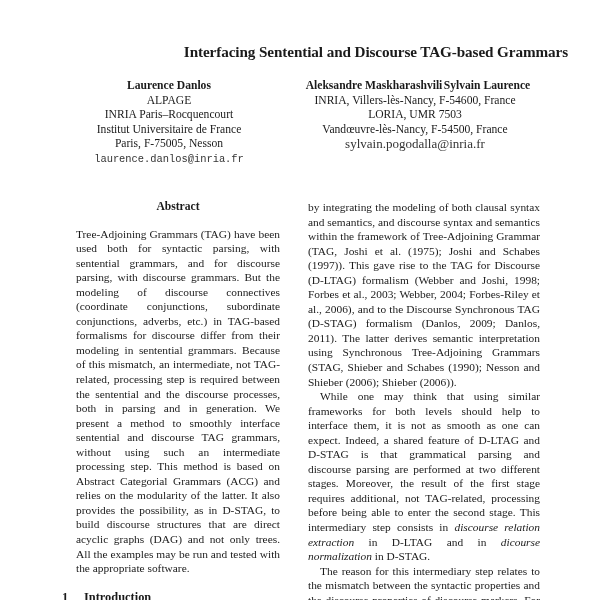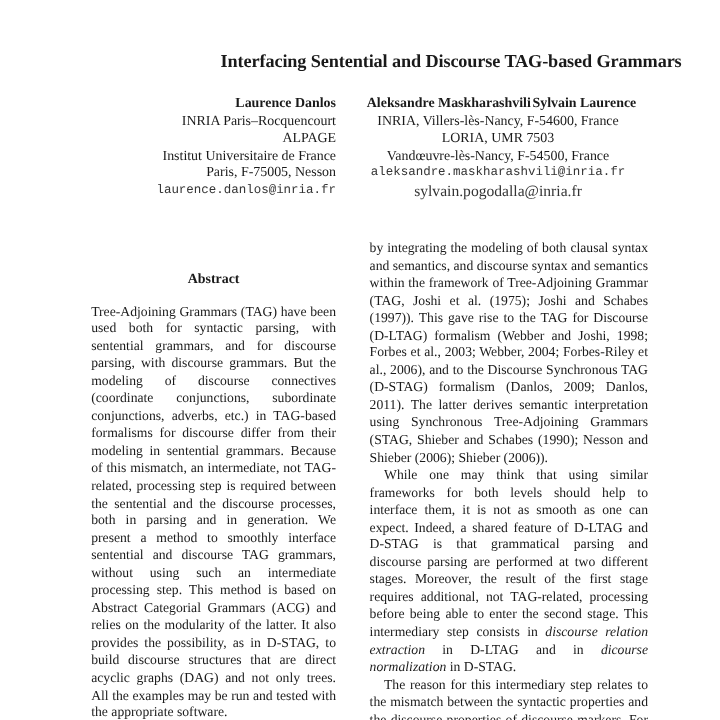--- a/index.html
+++ b/index.html
@@ -32,21 +32,21 @@
       font-size: 11.6px;
       line-height: 14.6px;
       white-space: nowrap;
     }
     .author .name { font-weight: bold; }
     .author .email {
       font-family: "Liberation Mono", "DejaVu Sans Mono", monospace;
       font-size: 10.4px;
       color: #333;
     }
-    #author-1 { left: 58px; width: 222px; text-align: right; }
+    #author-1 { left: 58px; width: 222px; }
     #author-2 { left: 276px; width: 196px; }
     #author-3 { left: 432px; width: 110px; }
     .affil-block {
       position: absolute;
       top: 93.6px;
       text-align: center;
       font-size: 11.6px;
       line-height: 14.6px;
       white-space: nowrap;
     }
@@ -60,21 +60,20 @@
       text-align: justify;
       hyphens: manual;
     }
     #col-left { left: 62px; }
     #col-right { left: 308px; }
     .abstract-heading {
       text-align: center;
       font-weight: bold;
       font-size: 11.6px;
       margin-bottom: 9px;
-      margin-top: 26px;
     }
     .abstract-body {
       margin: 12px 14px 0 14px;
       text-align: justify;
     }
     .section-heading {
       font-weight: bold;
       font-size: 12.4px;
       margin-top: 14px;
       margin-bottom: 8px;
@@ -86,40 +85,39 @@
   </style>
 </head>
 <body>
 
 <div>
 
   <div class="page-title">Interfacing Sentential and Discourse TAG-based Grammars</div>
 
   <div class="author" id="author-1">
     <div class="name">Laurence Danlos</div>
+    <div>ALPAGE</div>
     <div>INRIA Paris–Rocquencourt</div>
-    <div>ALPAGE</div>
     <div>Institut Universitaire de France</div>
     <div>Paris, F-75005, Nesson</div>
     <div class="email">laurence.danlos@inria.fr</div>
   </div>
 
   <div class="author" id="author-2">
     <div class="name">Aleksandre Maskharashvili</div>
   </div>
 
   <div class="author" id="author-3">
     <div class="name">Sylvain Laurence</div>
   </div>
 
   <div class="affil-block" id="affil-2">
     <div>INRIA, Villers-lès-Nancy, F-54600, France</div>
     <div>LORIA, UMR 7503</div>
     <div>Vandœuvre-lès-Nancy, F-54500, France</div>
-    <div class="email" style="font-family:'Liberation Mono','DejaVu Sans Mono',monospace;font-size:10.4px;color:#333;">aleksandre.maskharashvili@inria.fr</div>
     <div class="email" style="font-family:Liberation Serif, serif;font-size:13px;color:#333;">sylvain.pogodalla@inria.fr</div>
   </div>
 
   <div class="col" id="col-left">
     <div class="abstract-heading">Abstract</div>
     <p class="abstract-body">Tree-Adjoining Grammars (TAG) have been used both for syntactic parsing, with sentential grammars, and for discourse parsing, with discourse grammars. But the modeling of discourse connectives (coordinate conjunctions, subordinate conjunctions, adverbs, etc.) in TAG-based formalisms for discourse differ from their modeling in sentential grammars. Because of this mismatch, an intermediate, not TAG-related, processing step is required between the sentential and the discourse processes, both in parsing and in generation. We present a method to smoothly interface sentential and discourse TAG grammars, without using such an intermediate processing step. This method is based on Abstract Categorial Grammars (ACG) and relies on the modularity of the latter. It also provides the possibility, as in D-STAG, to build discourse structures that are direct acyclic graphs (DAG) and not only trees. All the examples may be run and tested with the appropriate software.</p>
     <div class="section-heading">
       <span class="num">1</span><span>Introduction</span>
     </div>
 

